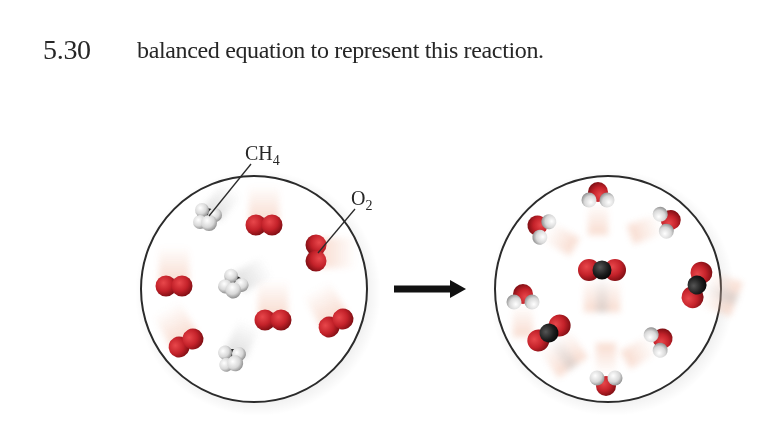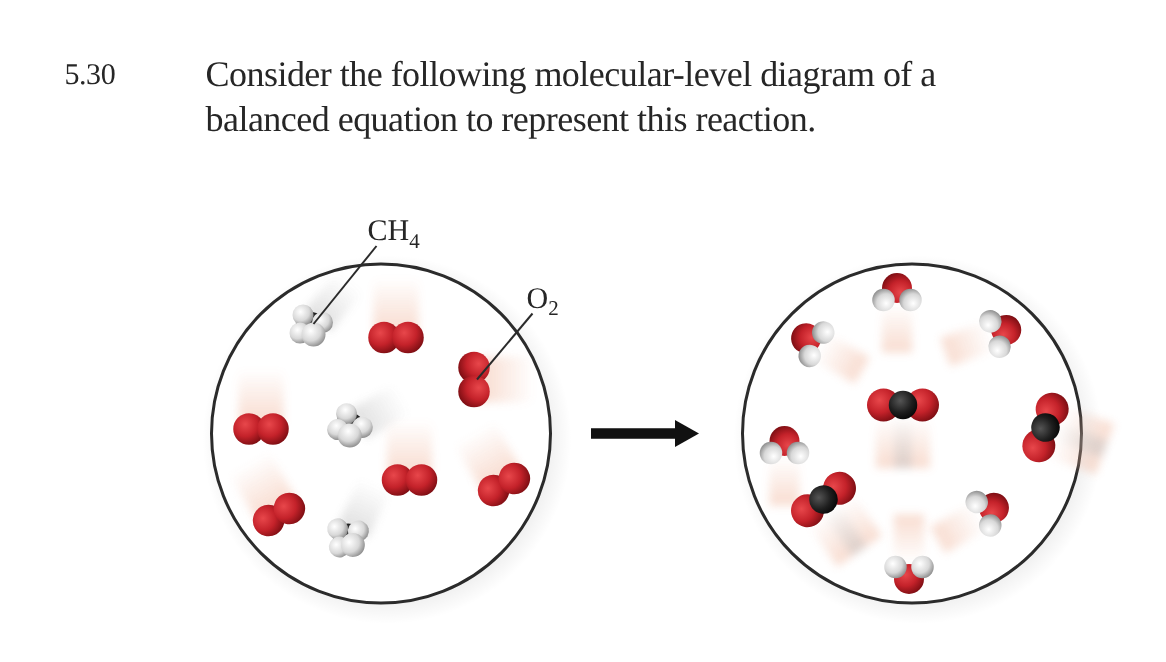--- a/index.html
+++ b/index.html
@@ -1,31 +1,30 @@
 <!DOCTYPE html>
 <html><head>
 <meta charset="utf-8">
 <style>
   html, body { margin: 0; padding: 0; background: #ffffff; }
   body { width: 777px; height: 441px; position: relative; overflow: hidden;
          font-family: "Liberation Serif", "DejaVu Serif", serif; color: #262626; }
-  .problem-number { position: absolute; left: 43px; top: 35px; font-size: 20px; line-height: 30px; letter-spacing: -0.3px; }
+  .problem-number { position: absolute; left: 43px; top: 35px; font-size: 28px; line-height: 30px; letter-spacing: -0.3px; }
   .problem-text { position: absolute; left: 137px; top: 35px; width: 620px; font-size: 24px; line-height: 30px; letter-spacing: -0.35px; }
   .problem-text .line { display: block; white-space: nowrap; }
   .problem-text sub { font-size: 15px; vertical-align: -4px; line-height: 0; }
   .problem-text i { font-style: italic; }
   svg.diagram { position: absolute; left: 0; top: 0; }
   .lbl { font-family: "Liberation Serif", "DejaVu Serif", serif; fill: #262626; }
 </style>
 </head>
 <body>
 
 <div class="problem-number">5.30</div>
 <div class="problem-text" id="problem-text">
-    <span class="line"><span>Consider the following molecular-level diagram of a</span></span>
     <span class="line"><span>balanced equation to represent this reaction.</span></span>
   </div>
 
 <svg class="diagram" width="777" height="441" viewBox="0 0 777 441" id="diagram">
   <defs>
     <radialGradient id="gO" cx="0.38" cy="0.35" r="0.7">
       <stop offset="0" stop-color="#e8474b"></stop>
       <stop offset="0.55" stop-color="#c4222a"></stop>
       <stop offset="1" stop-color="#7a0d12"></stop>
     </radialGradient>

